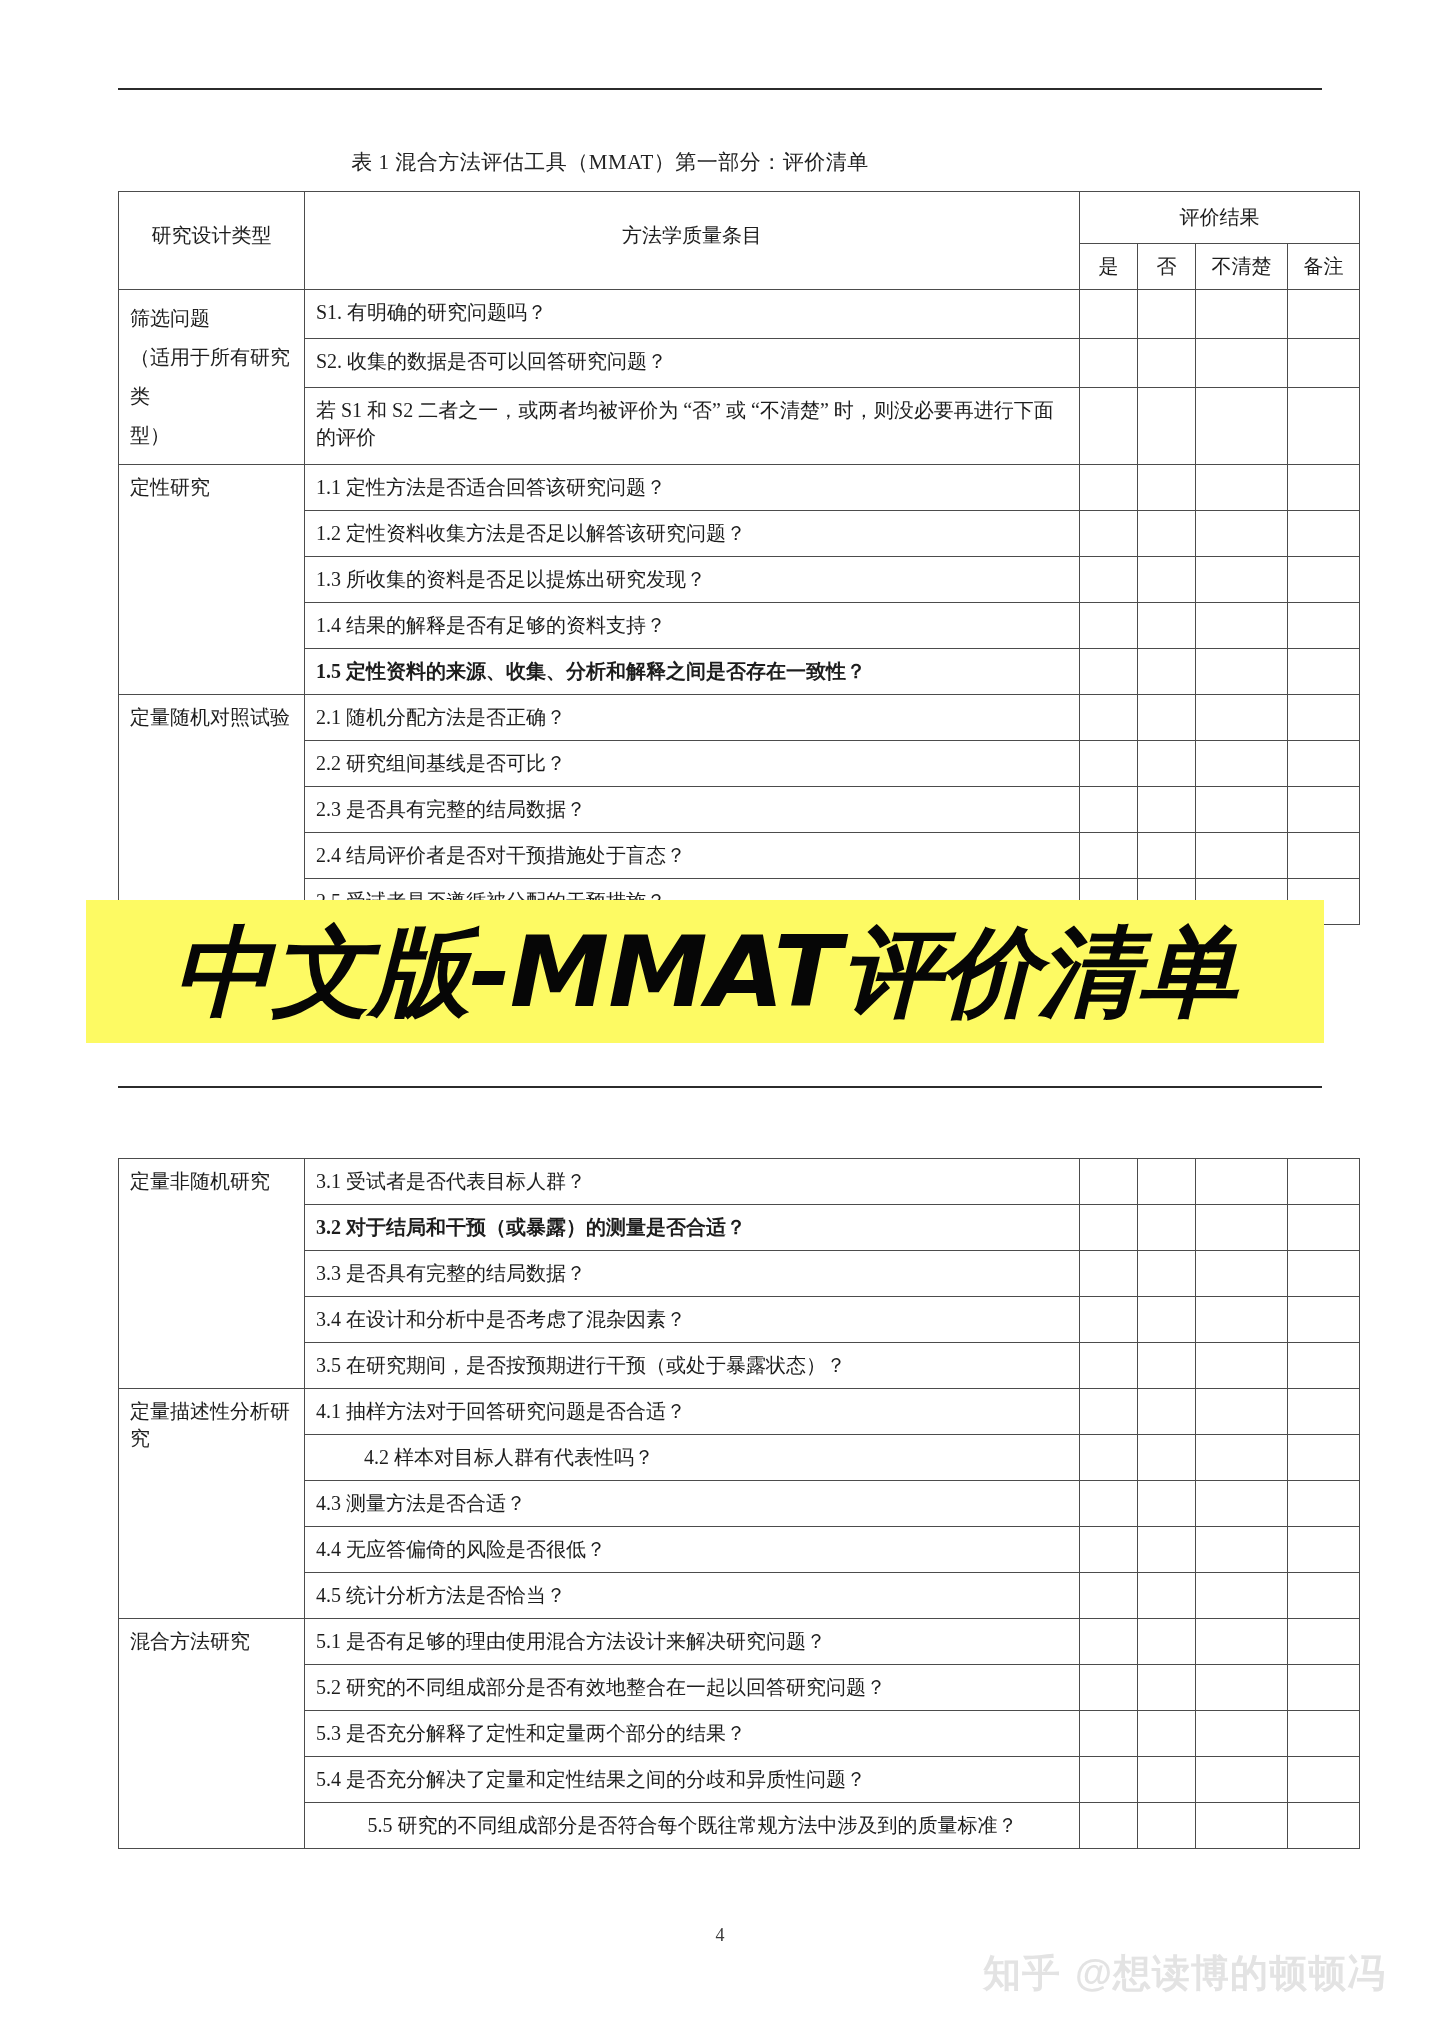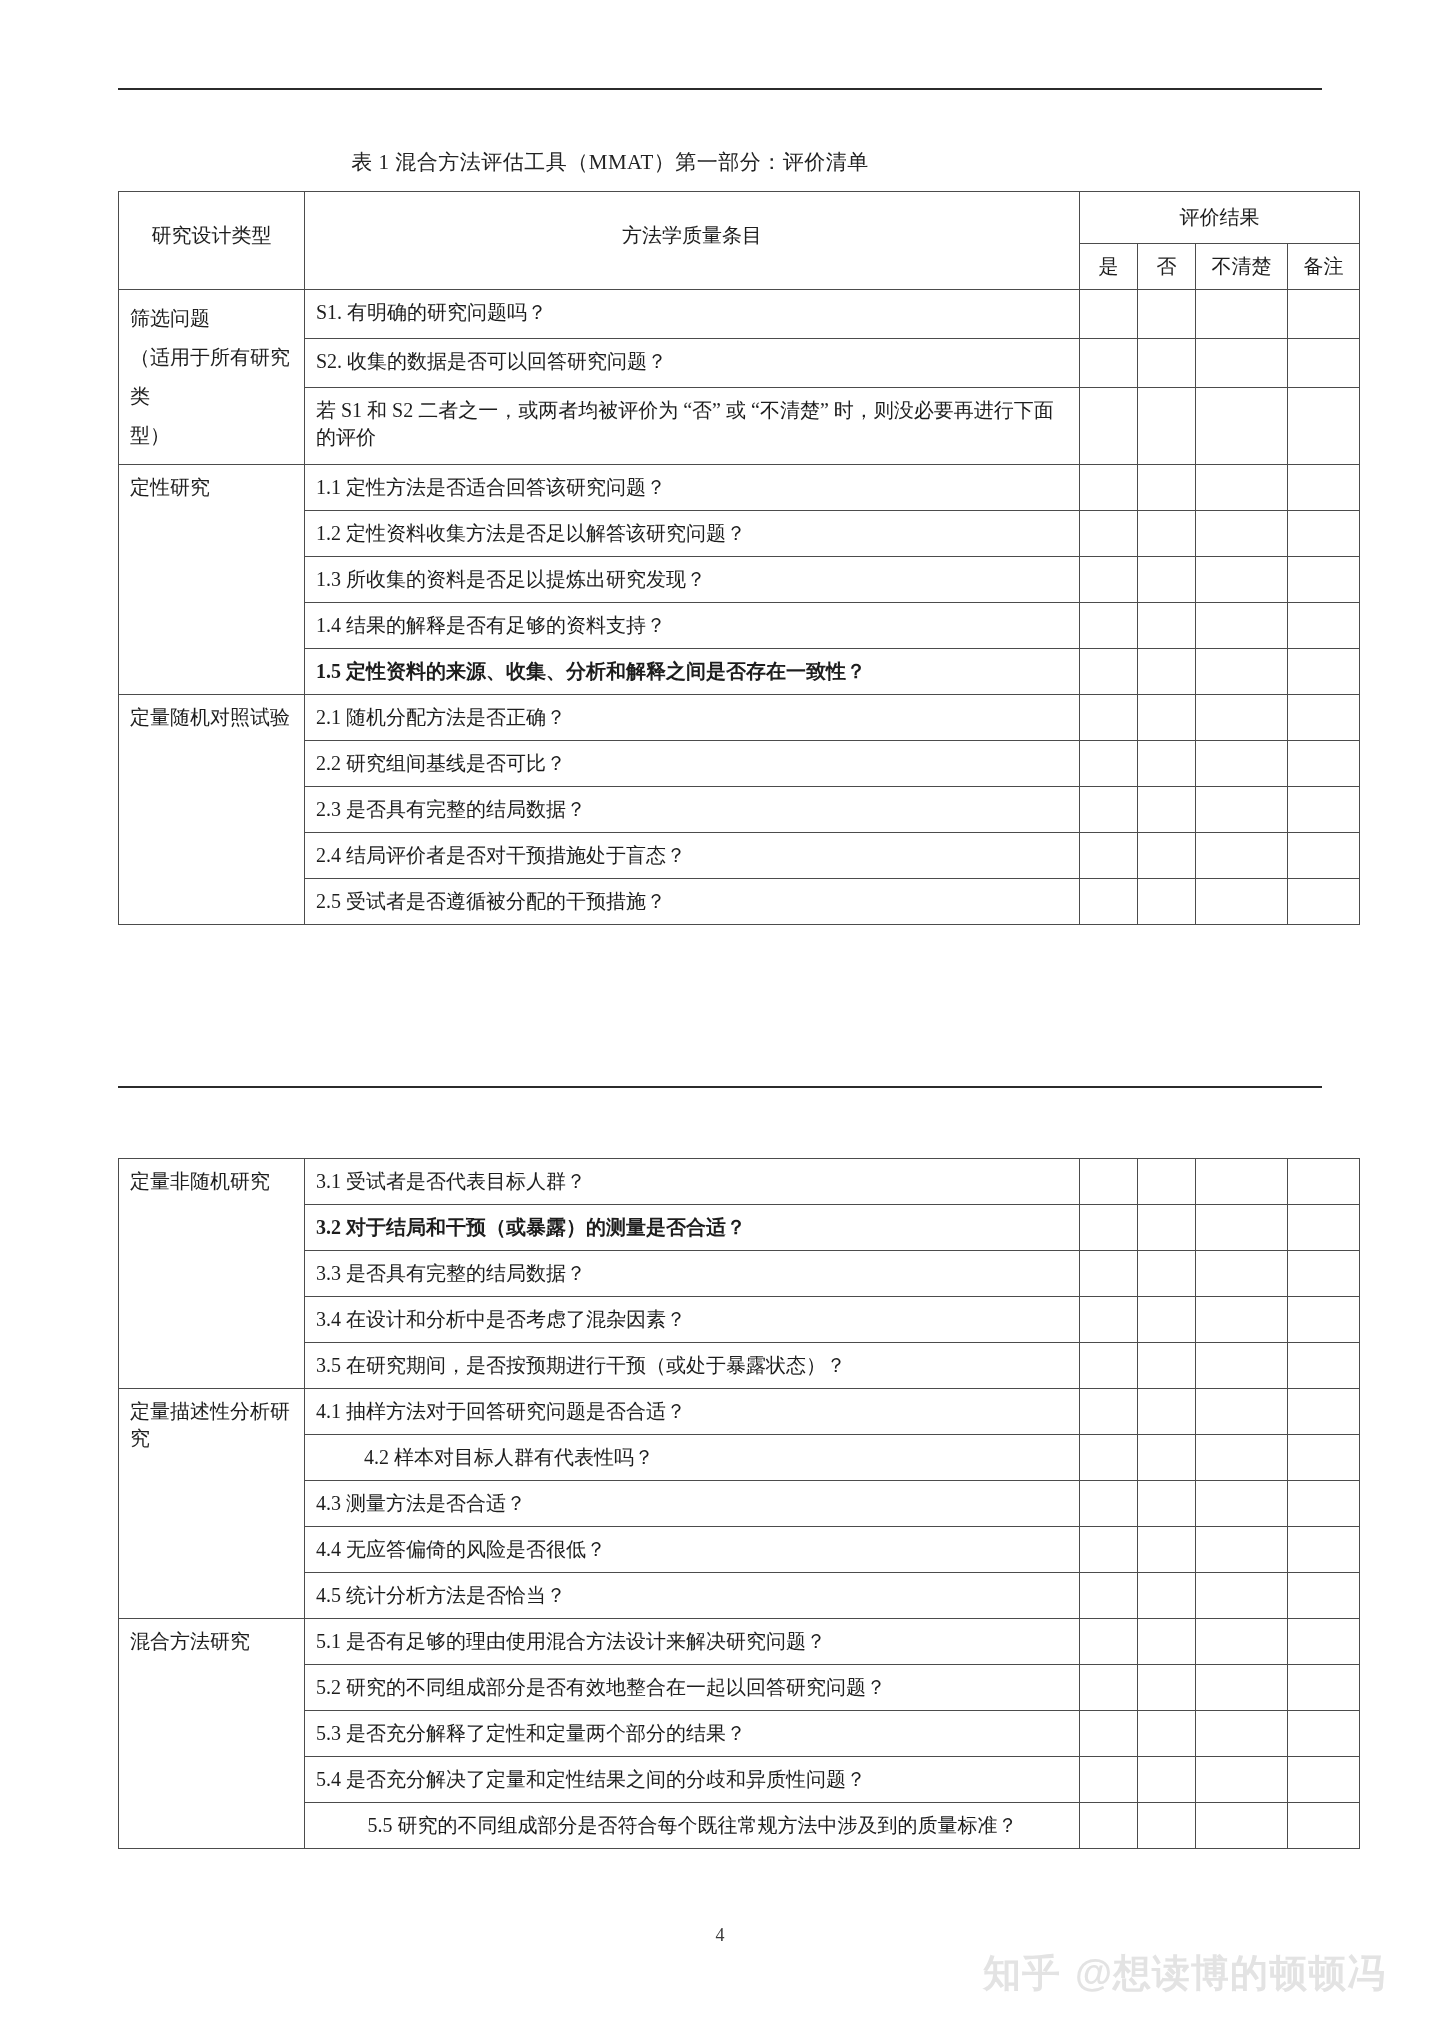--- a/index.html
+++ b/index.html
@@ -425,20 +425,23 @@
           <td>
             <div class="cell-pad-center">&nbsp;</div>
           </td>
           <td>
             <div class="cell-pad-center">&nbsp;</div>
           </td>
         </tr>
       </tbody>
   </table>
 
+  <div class="banner">
+    <div class="banner-text">中文版-MMAT评价清单</div>
+  </div>
 
   <div class="mid-rule"></div>
 
   <table class="mmat" id="table-bottom">
     <colgroup>
       <col class="c-design">
         <col class="c-item">
         <col class="c-yes">
       <col class="c-no">
         <col class="c-unclear">

